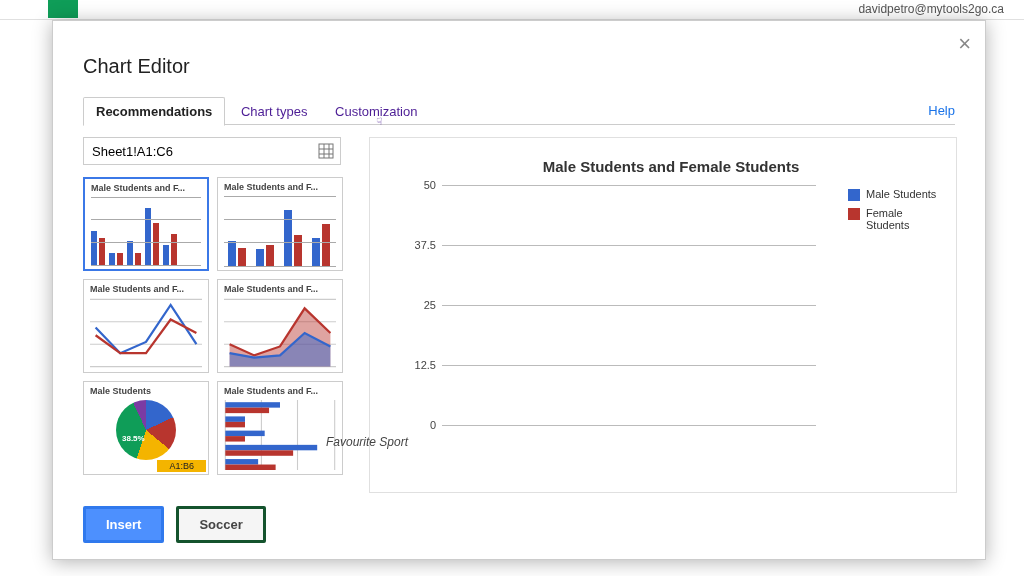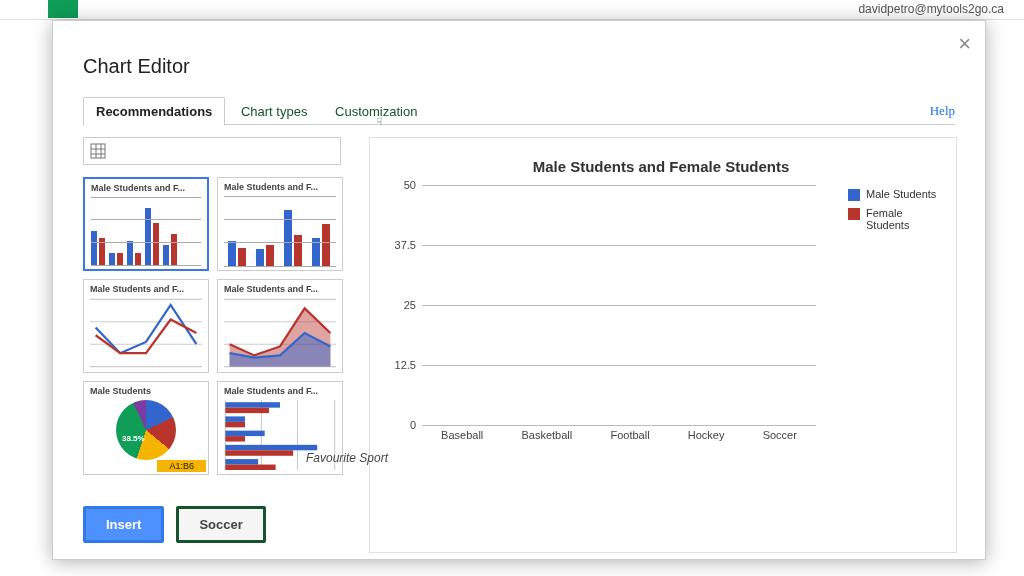--- a/index.html
+++ b/index.html
@@ -56,21 +56,21 @@
   .tabs {
     position: absolute;
     top: 76px; left: 30px; right: 30px;
     border-bottom: 1px solid #ccc;
     height: 28px;
   }
   .tab {
     display: inline-block;
     padding: 6px 12px;
     font-size: 13px;
-    color: #14532d;
+    color: #4c1d95;
     cursor: pointer;
     position: relative;
   }
   .tab.active {
     color: #222;
     font-weight: bold;
     border: 1px solid #ccc;
     border-bottom: 1px solid #fff;
     margin-bottom: -1px;
     background: #fff;
@@ -91,21 +91,20 @@
     position: absolute;
     left: 50%; top: 18px;
     font-size: 10px;
   }
   .help-link {
     position: absolute;
     top: 82px; right: 30px;
     color: #1a73e8;
     font-size: 13px;
     cursor: pointer;
-    font-family: Liberation Serif, serif;
   }
   .range-input {
     position: absolute;
     top: 116px; left: 30px;
     width: 258px; height: 28px;
     border: 1px solid #ccc;
     display: flex;
     align-items: center;
     padding: 0 6px;
   }
@@ -183,23 +182,23 @@
     bottom: 2px; right: 2px;
     background: #f4b400;
     color: #222;
     font-size: 9px;
     padding: 1px 12px;
   }
   
   .preview {
     position: absolute;
     top: 116px; left: 316px;
-    width: 588px; height: 416px;
+    width: 588px; height: 356px;
     border: 1px solid #e0e0e0;
-    padding: 20px 20px 10px 16px;
+    padding: 20px 20px 10px 36px;
   }
   .chart-title {
     text-align: center;
     font-weight: bold;
     font-size: 15px;
     margin-bottom: 10px;
   }
   .chart-area {
     position: relative;
     height: 240px;
@@ -298,20 +297,21 @@
     <span class="tab active">Recommendations</span>
     <span class="tab">Chart types</span>
     <span class="tab highlighted">
       <span>Customization</span>
       <span class="cursor-icon">☟</span>
     </span>
   </div>
   <div class="help-link">Help</div>
 
   <div class="range-input">
+    <input value="Sheet1!A1:C6" style="">
     <svg class="grid-icon-svg" width="16" height="16" viewBox="0 0 16 16">
       <rect x="1" y="1" width="14" height="14" fill="none" stroke="#777"></rect>
       <line x1="1" y1="6" x2="15" y2="6" stroke="#777"></line>
       <line x1="1" y1="11" x2="15" y2="11" stroke="#777"></line>
       <line x1="6" y1="1" x2="6" y2="15" stroke="#777"></line>
       <line x1="11" y1="1" x2="11" y2="15" stroke="#777"></line>
     </svg>
   </div>
 
   <div class="thumbs">
@@ -479,27 +479,20 @@
           <div class="bar-group">
             <div class="bar" style="background: rgb(51, 102, 204); height: 84%;"></div>
             <div class="bar" style="background: rgb(184, 53, 46); height: 62%;"></div>
           </div>
           <div class="bar-group">
             <div class="bar" style="background: rgb(51, 102, 204); height: 30%;"></div>
             <div class="bar" style="background: rgb(184, 53, 46); height: 46%;"></div>
           </div>
         </div>
       </div>
-    <div class="x-labels" id="x-labels">
-        <span>Baseball</span>
-        <span>Basketball</span>
-        <span>Football</span>
-        <span>Hockey</span>
-        <span>Soccer</span>
-      </div>
     <div class="x-title">Favourite Sport</div>
   </div>
 
   <div class="actions">
     <div class="btn primary">Insert</div>
     <div class="btn">Soccer</div>
   </div>
 </div>
 
 </body></html>

